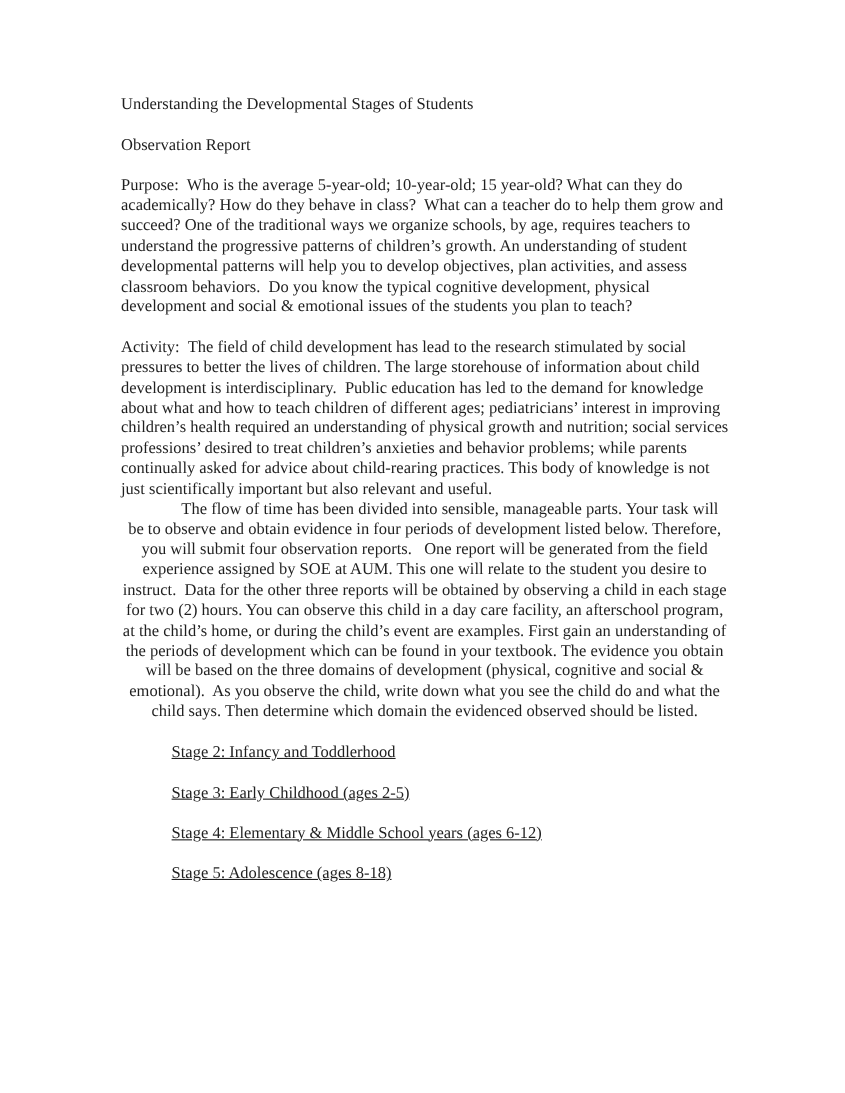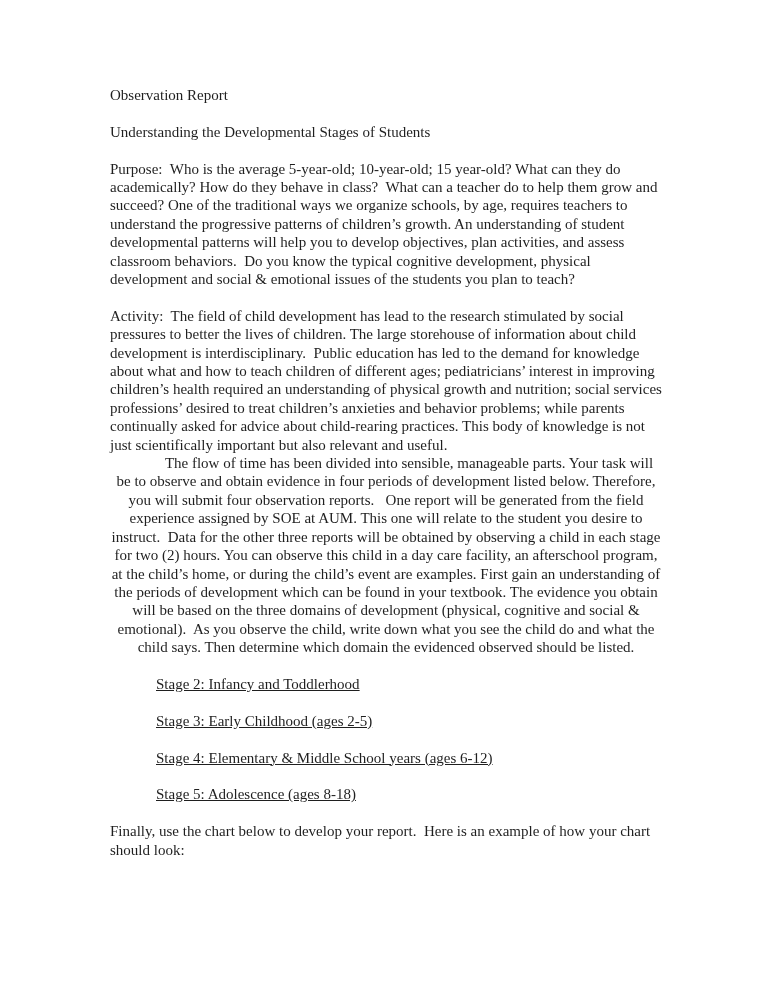--- a/index.html
+++ b/index.html
@@ -37,23 +37,22 @@
   }
   .page p.closing {
     margin-bottom: 0;
   }
   b { font-weight: normal; }
 </style>
 </head>
 <body>
 
 <div class="page">
+  <p>Understanding the Developmental Stages of Students</p>
   <p>Observation Report</p>
-  <p>Understanding the Developmental Stages of Students</p>
   <p><b>Purpose:</b><span>  Who is the average 5-year-old; 10-year-old; 15 year-old? What can they do academically? How do they behave in class?  What can a teacher do to help them grow and succeed? One of the traditional ways we organize schools, by age, requires teachers to understand the progressive patterns of children’s growth. An understanding of student developmental patterns will help you to develop objectives, plan activities, and assess classroom behaviors.  Do you know the typical cognitive development, physical development and social &amp; emotional issues of the students you plan to teach?</span></p>
   <p class="no-gap"><b>Activity</b><span>:  The field of child development has lead to the research stimulated by social pressures to better the lives of children. The large storehouse of information about child development is interdisciplinary.  Public education has led to the demand for knowledge about what and how to teach children of different ages; pediatricians’ interest in improving children’s health required an understanding of physical growth and nutrition; social services professions’ desired to treat children’s anxieties and behavior problems; while parents continually asked for advice about child-rearing practices. This body of knowledge is not just scientifically important but also relevant and useful.</span></p>
   <p class="indent-first"><span>The flow of time has been divided into sensible, manageable parts. Your task will be to observe and obtain evidence in four periods of development listed below. Therefore, you will submit four observation reports.   One report will be generated from the </span><b>field experience assigned by SOE at AUM. This one will relate to the student you desire to instruct.  Data for the other three reports will be obtained by observing a child in each stage for two (2) hours. You can observe this child in a day care facility, an afterschool program, at the child’s home, or during the child’s event are examples. First gain an understanding of the periods of development which can be found in your textbook.</b><span> The evidence you obtain will be based on the three domains of development </span><b>(physical, cognitive and social &amp; emotional).  As you observe the child, write down what you see the child do and what the child says. Then determine which domain the evidenced observed should be listed.</b></p>
   <p class="stage-line">Stage 2: Infancy and Toddlerhood</p>
   <p class="stage-line">Stage 3: Early Childhood (ages 2-5)</p>
   <p class="stage-line">Stage 4: Elementary &amp; Middle School years (ages 6-12)</p>
   <p class="stage-line">Stage 5: Adolescence (ages 8-18)</p>
-  <p class="closing">Finally, use the chart below to develop your report.  Here is an example of how your chart should look:</p>
 </div>
 
 </body></html>

